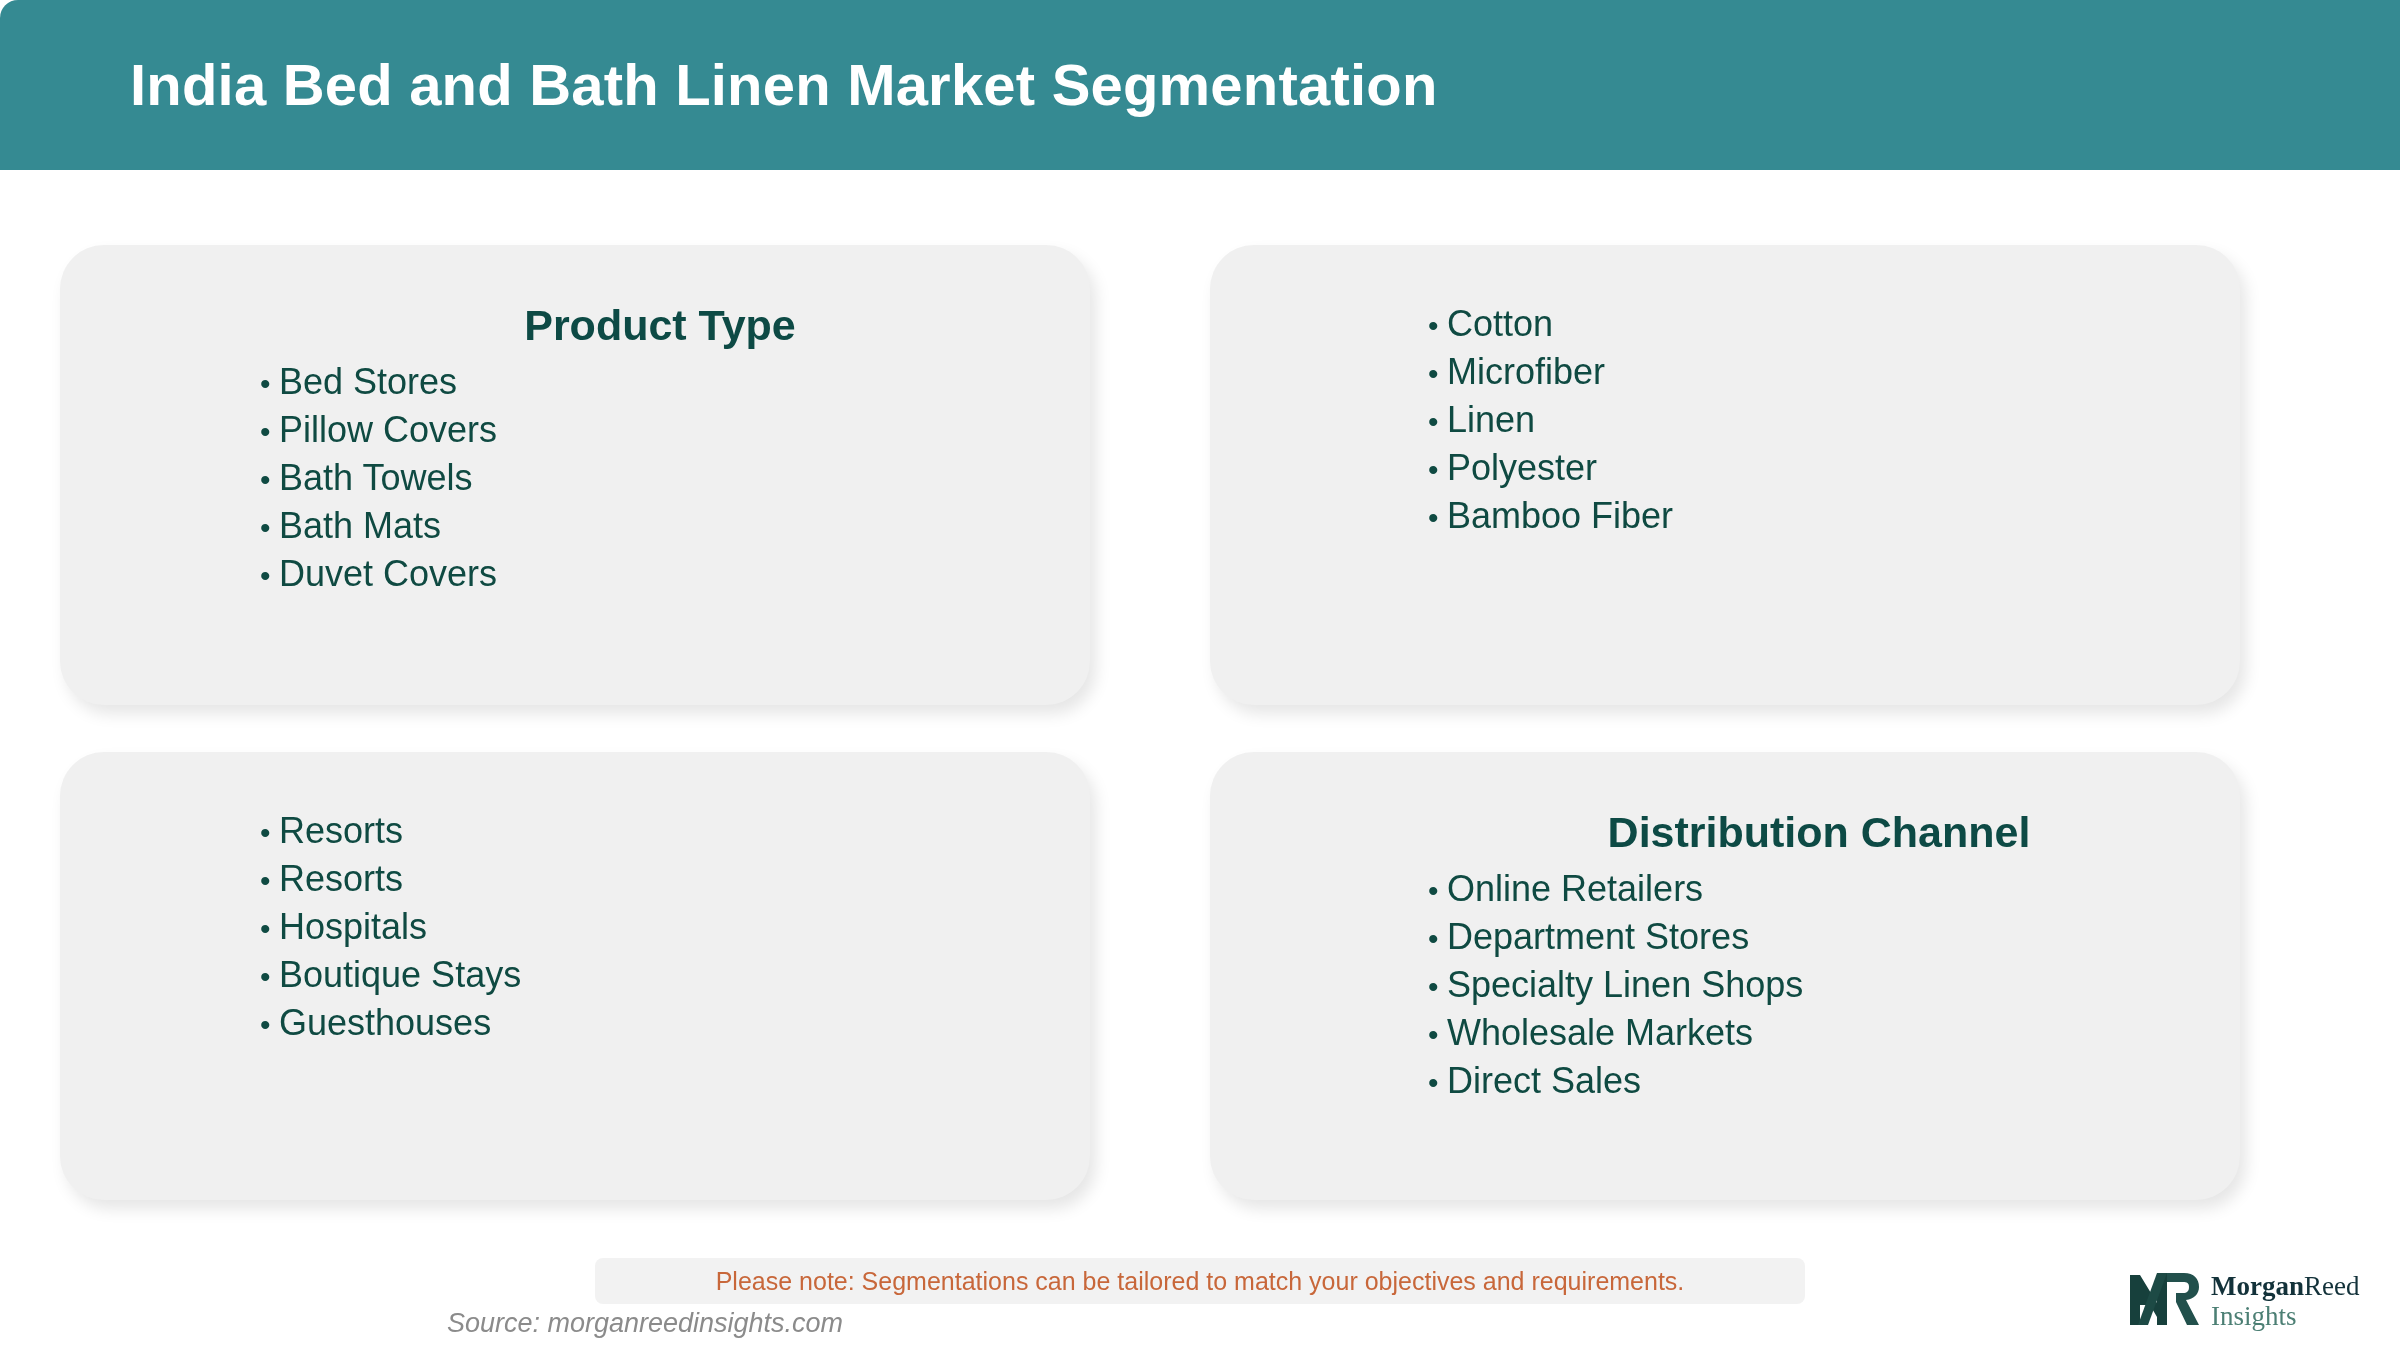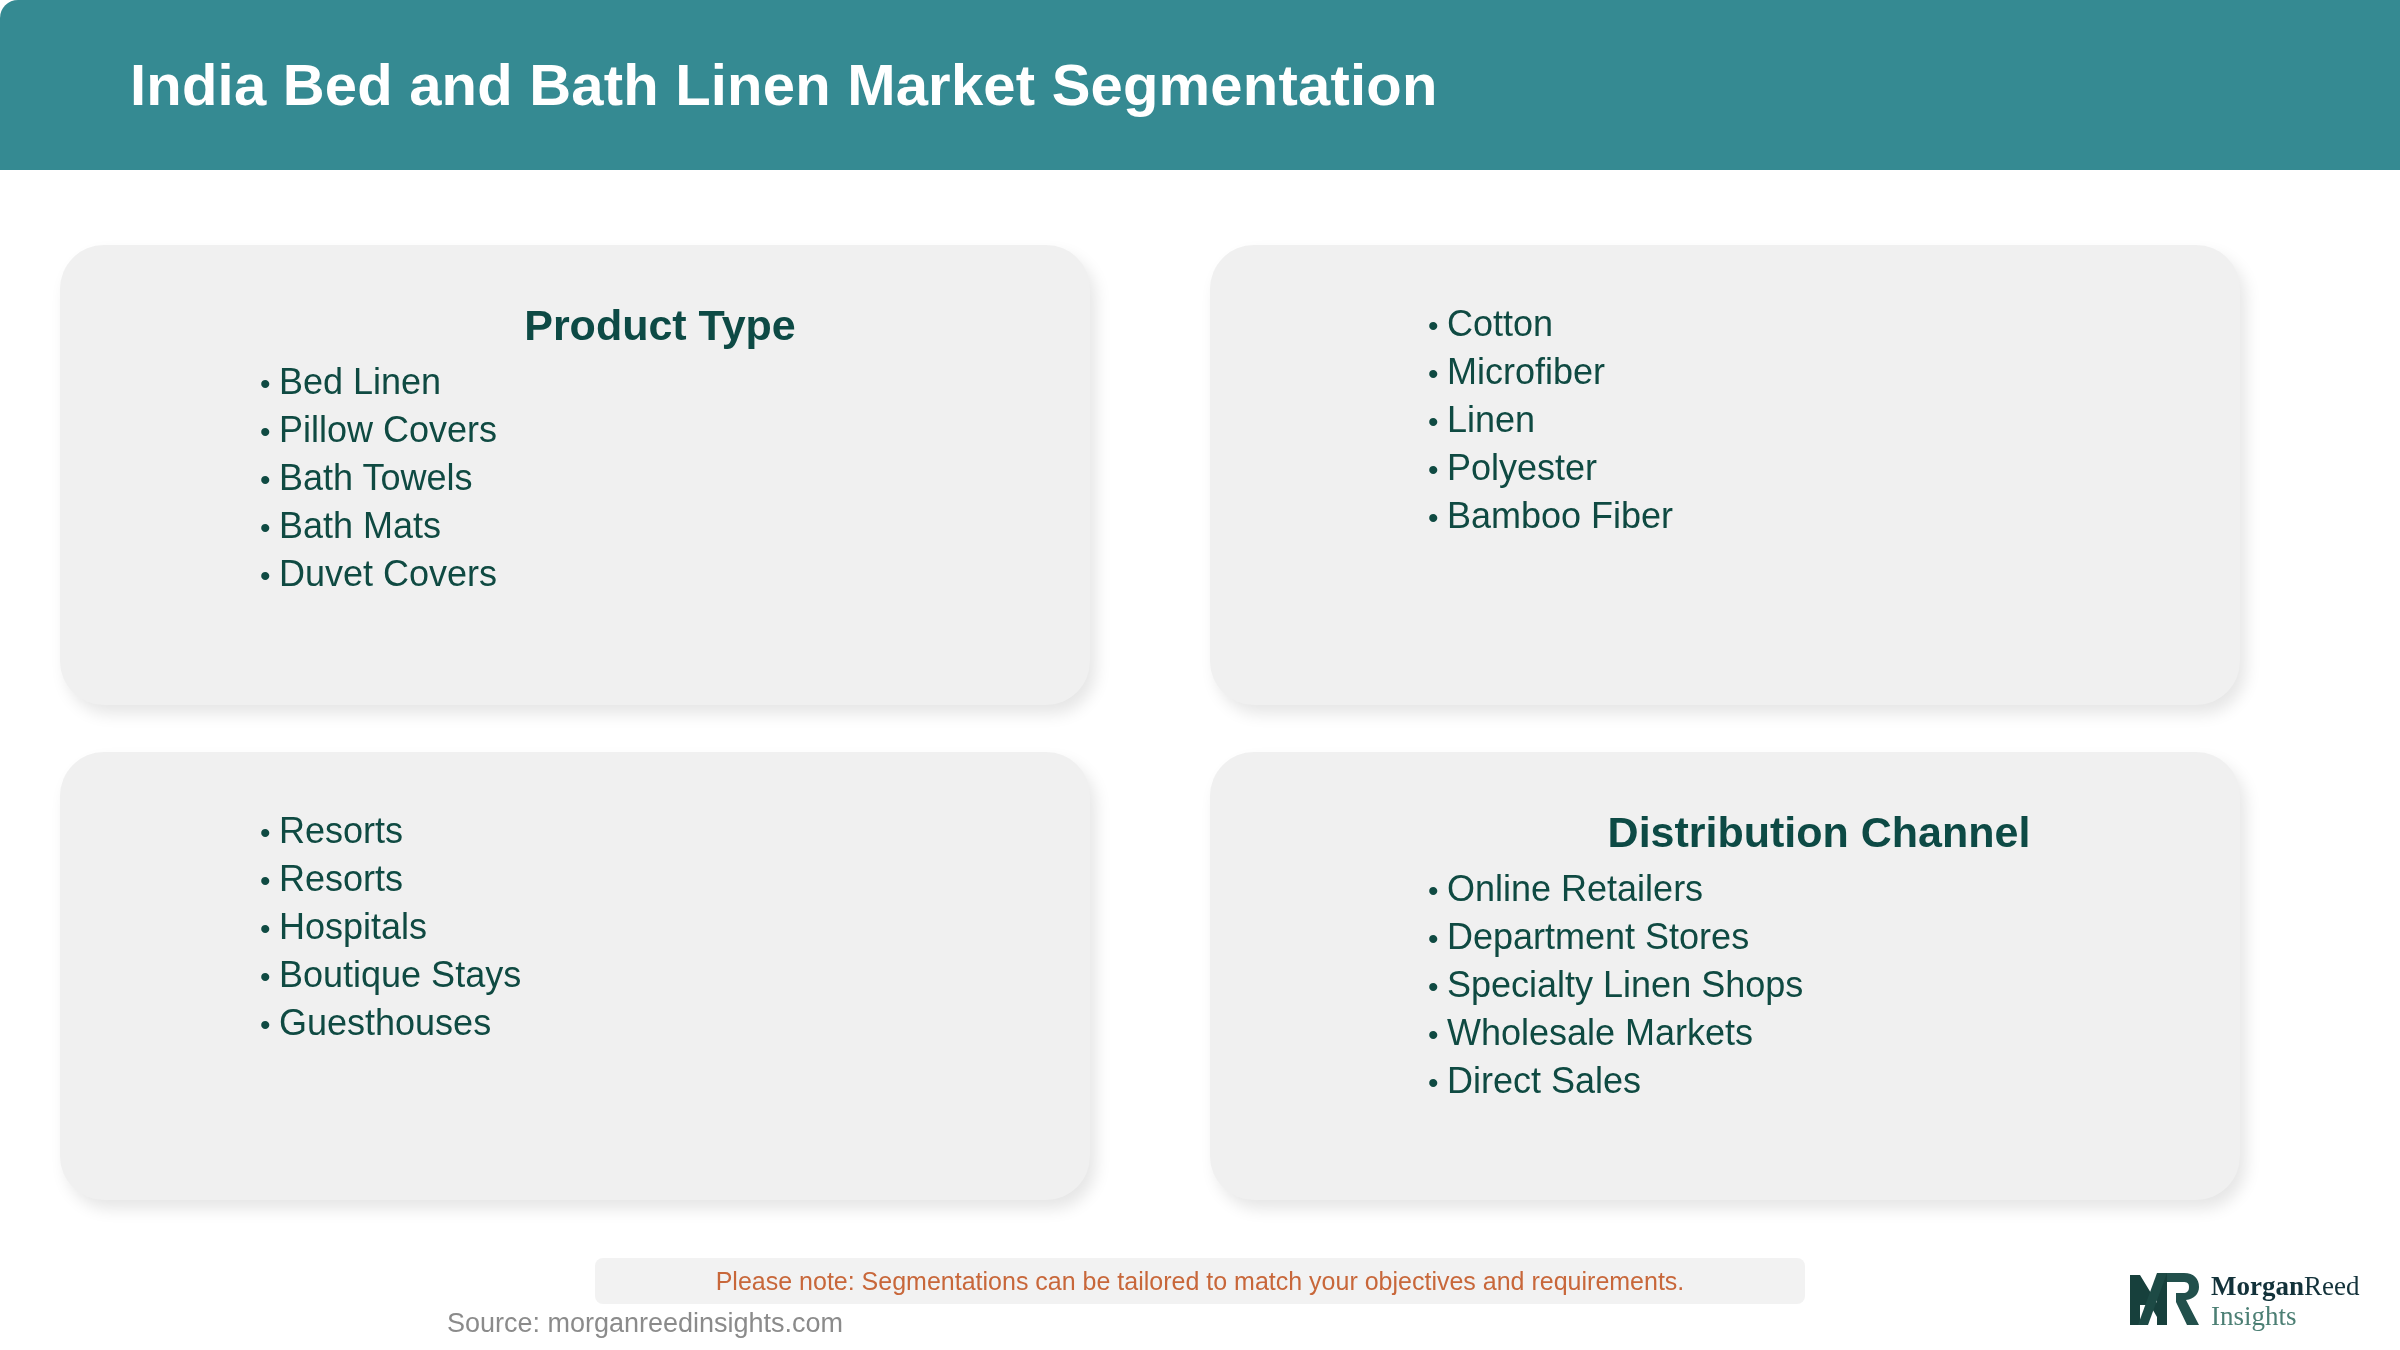--- a/index.html
+++ b/index.html
@@ -124,20 +124,21 @@
   }
 
   .source-text {
     position: absolute;
     left: 0;
     top: 1308px;
     width: 2400px;
     text-align: center;
     color: #8b8b8b;
     font-size: 27px;
+    font-style: italic;
   }
   .source-text span { margin-left: -1110px; }
 
   
   .logo {
     position: absolute;
     left: 2128px;
     top: 1262px;
     width: 246px;
     height: 78px;
@@ -181,21 +182,21 @@
   </div>
 
   <div class="cards">
 
     <div class="card" id="card-product-type">
       <div class="card-inner">
         <div class="card-title">Product Type</div>
         <ul class="card-list">
           <li>
               <span class="bullet">•</span>
-              <span>Bed Linen</span>
+              <span>Bed Stores</span>
             </li>
           <li>
               <span class="bullet">•</span>
               <span>Pillow Covers</span>
             </li>
           <li>
               <span class="bullet">•</span>
               <span>Bath Towels</span>
             </li>
           <li>

